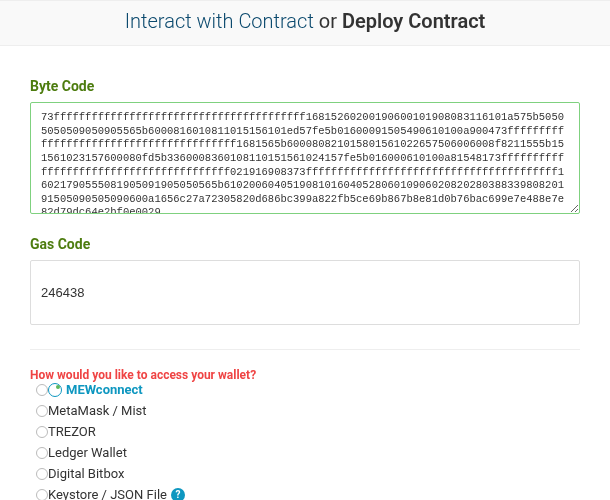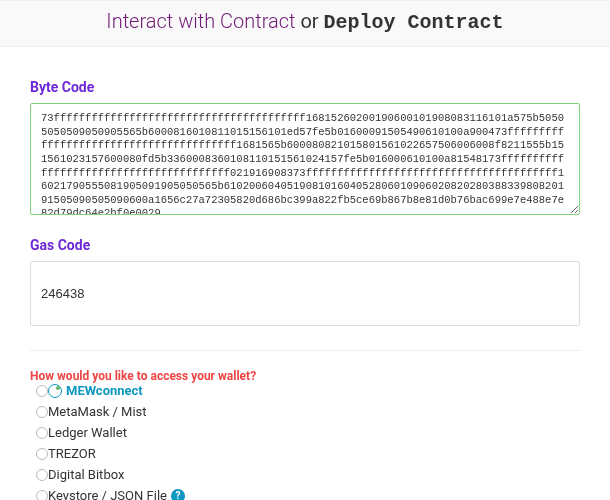--- a/index.html
+++ b/index.html
@@ -19,38 +19,37 @@
       border-top: 1px solid #eee;
       border-bottom: 1px solid #eee;
       padding: 8px 0 12px 0;
       text-align: center;
     }
     .header-title {
       font-size: 20px;
       font-weight: 300;
     }
     .tab-interact {
-      color: #701a75;
+      color: #0c4a6e;
     }
     .tab-or {
       color: #333;
       font-weight: 400;
     }
     .tab-deploy {
       color: #333;
       font-weight: 600;
-      font-family: Liberation Mono, monospace;
     }
     .content {
       padding: 20px 30px 0 30px;
     }
     .field-label {
       font-size: 14px;
       font-weight: 700;
-      color: #6d28d9;
+      color: #4d7c0f;
       margin-bottom: 8px;
       margin-top: 18px;
     }
     .field-label:first-child {
       margin-top: 12px;
     }
     .bytecode-textarea {
       width: 100%;
       height: 112px;
       border: 1px solid #7fd17f;
@@ -168,25 +167,25 @@
         <span class="mew-icon"></span>
         <span>MEWconnect</span>
       </span>
     </label>
     <label class="wallet-option">
       <span class="radio"></span>
       <span>MetaMask / Mist</span>
     </label>
     <label class="wallet-option">
       <span class="radio"></span>
-      <span>Ledger Wallet</span>
+      <span>TREZOR</span>
     </label>
     <label class="wallet-option">
       <span class="radio"></span>
-      <span>TREZOR</span>
+      <span>Ledger Wallet</span>
     </label>
     <label class="wallet-option">
       <span class="radio"></span>
       <span>Digital Bitbox</span>
     </label>
     <label class="wallet-option">
       <span class="radio"></span>
       <span>Keystore / JSON File</span>
       <span class="help-icon">?</span>
     </label>

